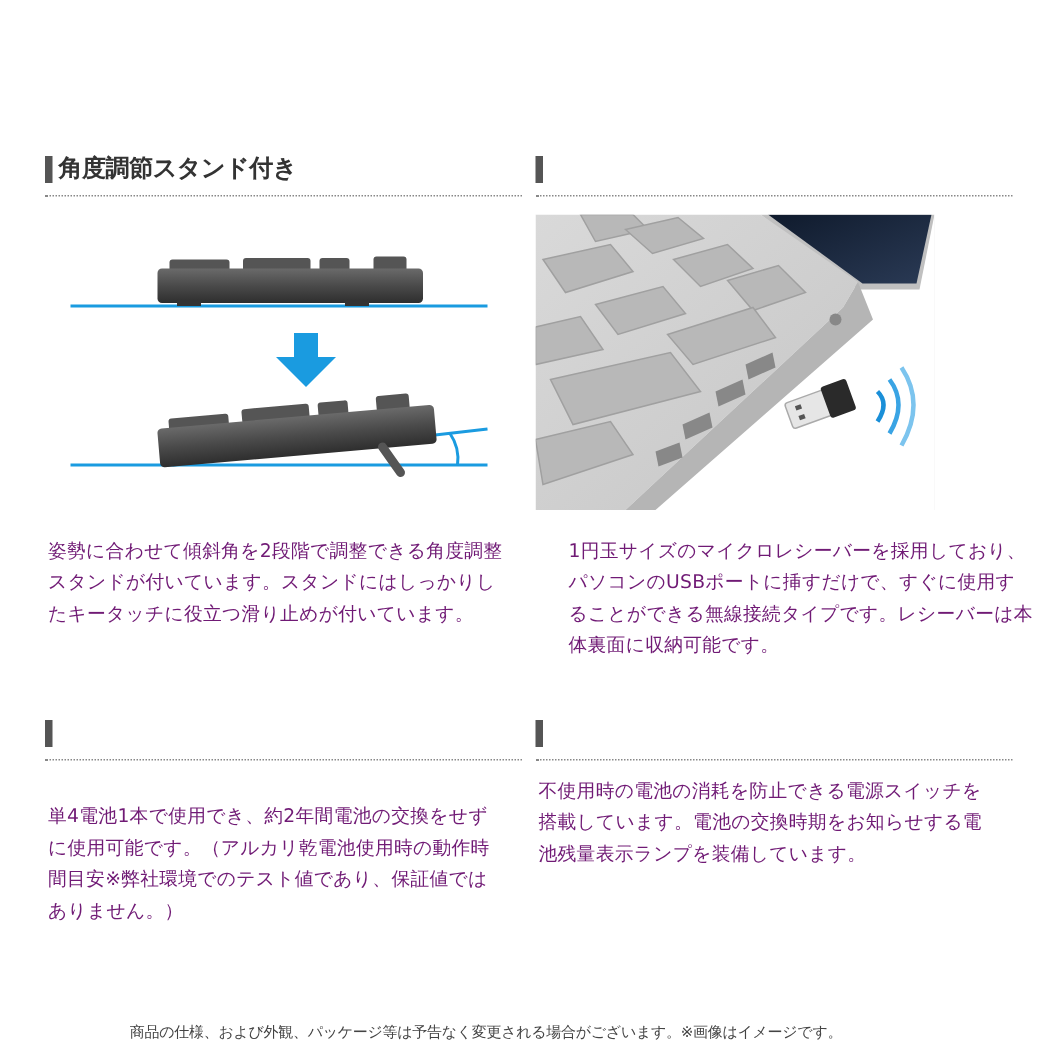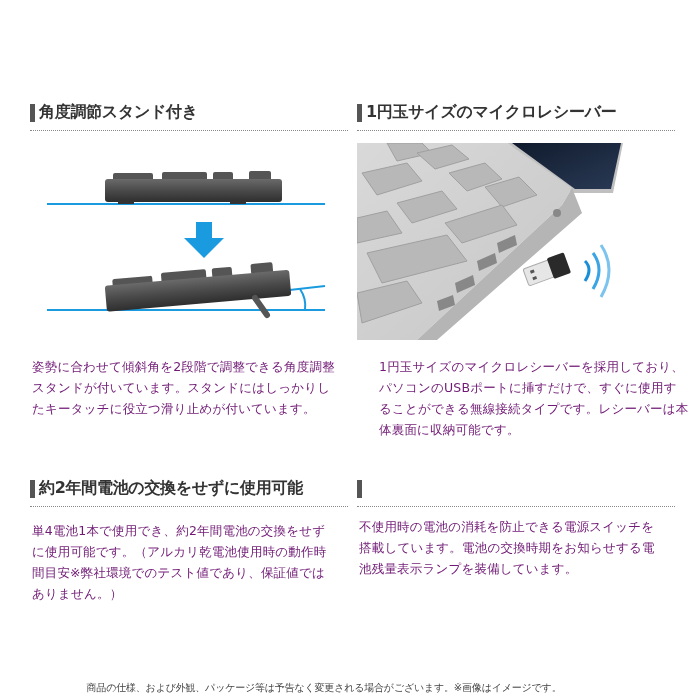--- a/index.html
+++ b/index.html
@@ -55,21 +55,20 @@
       <rect x="75" y="128" width="185" height="26" rx="3" fill="url(#kb)"></rect>
     </g>
     <line x1="225" y1="148" x2="237" y2="165" stroke="#555" stroke-width="6" stroke-linecap="round"></line>
   </svg>
 </div>
 <div class="section body-text" style="left:32px; top:356px; width:310px;">姿勢に合わせて傾斜角を2段階で調整できる角度調整スタンドが付いています。スタンドにはしっかりしたキータッチに役立つ滑り止めが付いています。</div>
 
 <div class="section" style="left:357px; top:100px;">
   <div class="heading">
     <span class="bar"></span>
-    <span class="title">1円玉サイズのマイクロレシーバー</span>
   </div>
 </div>
 <div class="figure" style="left:357px; top:143px; width:266px; height:197px; background:#f2f2f2;">
   <svg width="266" height="197" viewBox="0 0 266 197">
     <defs>
       <linearGradient id="deck" x1="0" y1="0" x2="1" y2="1">
         <stop offset="0" stop-color="#d9d9d9"></stop>
         <stop offset="1" stop-color="#c6c6c6"></stop>
       </linearGradient>
       <linearGradient id="screen" x1="0" y1="0" x2="1" y2="1">
@@ -117,24 +116,23 @@
     <path d="M 228 118 Q 236 126 228 138" fill="none" stroke="#1a8fd8" stroke-width="3"></path>
     <path d="M 236 110 Q 248 126 236 146" fill="none" stroke="#3aa4e4" stroke-width="3"></path>
     <path d="M 244 102 Q 260 126 244 154" fill="none" stroke="#7cc4ee" stroke-width="3"></path>
   </svg>
 </div>
 <div class="section body-text" style="left:359px; top:356px; width:310px;margin-left:20px;">1円玉サイズのマイクロレシーバーを採用しており、パソコンのUSBポートに挿すだけで、すぐに使用することができる無線接続タイプです。レシーバーは本体裏面に収納可能です。</div>
 
 <div class="section" style="left:30px; top:476px;">
   <div class="heading">
     <span class="bar"></span>
-    <span class="title">約2年間電池の交換をせずに使用可能</span>
   </div>
 </div>
-<div class="section body-text" style="left:32px; top:520px; width:305px;">単4電池1本で使用でき、約2年間電池の交換をせずに使用可能です。（アルカリ乾電池使用時の動作時間目安※弊社環境でのテスト値であり、保証値ではありません。）</div>
+<div class="section body-text" style="left:32px; top:533px; width:305px;">単4電池1本で使用でき、約2年間電池の交換をせずに使用可能です。（アルカリ乾電池使用時の動作時間目安※弊社環境でのテスト値であり、保証値ではありません。）</div>
 
 <div class="section" style="left:357px; top:476px;">
   <div class="heading">
     <span class="bar"></span>
   </div>
 </div>
 <div class="section body-text" style="left:359px; top:516px; width:305px;">不使用時の電池の消耗を防止できる電源スイッチを搭載しています。電池の交換時期をお知らせする電池残量表示ランプを装備しています。</div>
 
 <div class="footer-note">商品の仕様、および外観、パッケージ等は予告なく変更される場合がございます。※画像はイメージです。</div>
 

